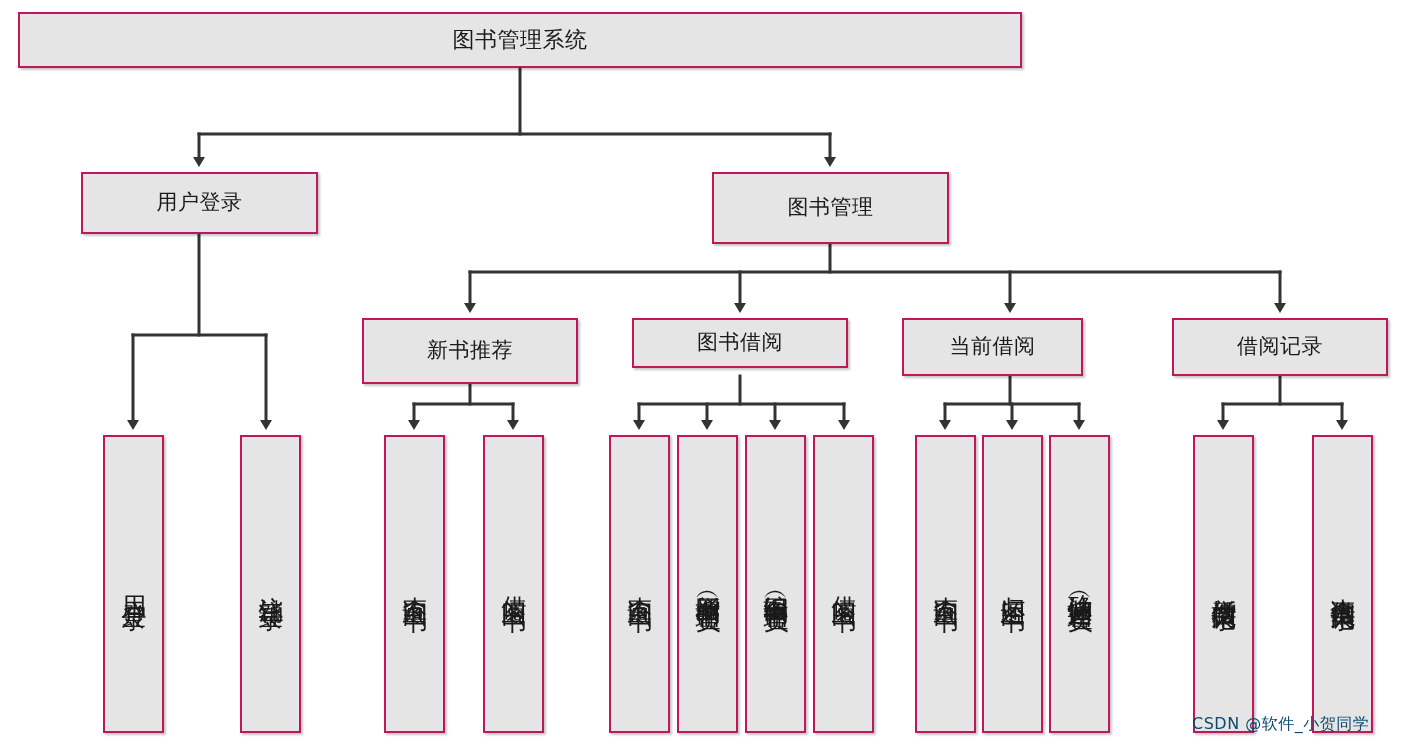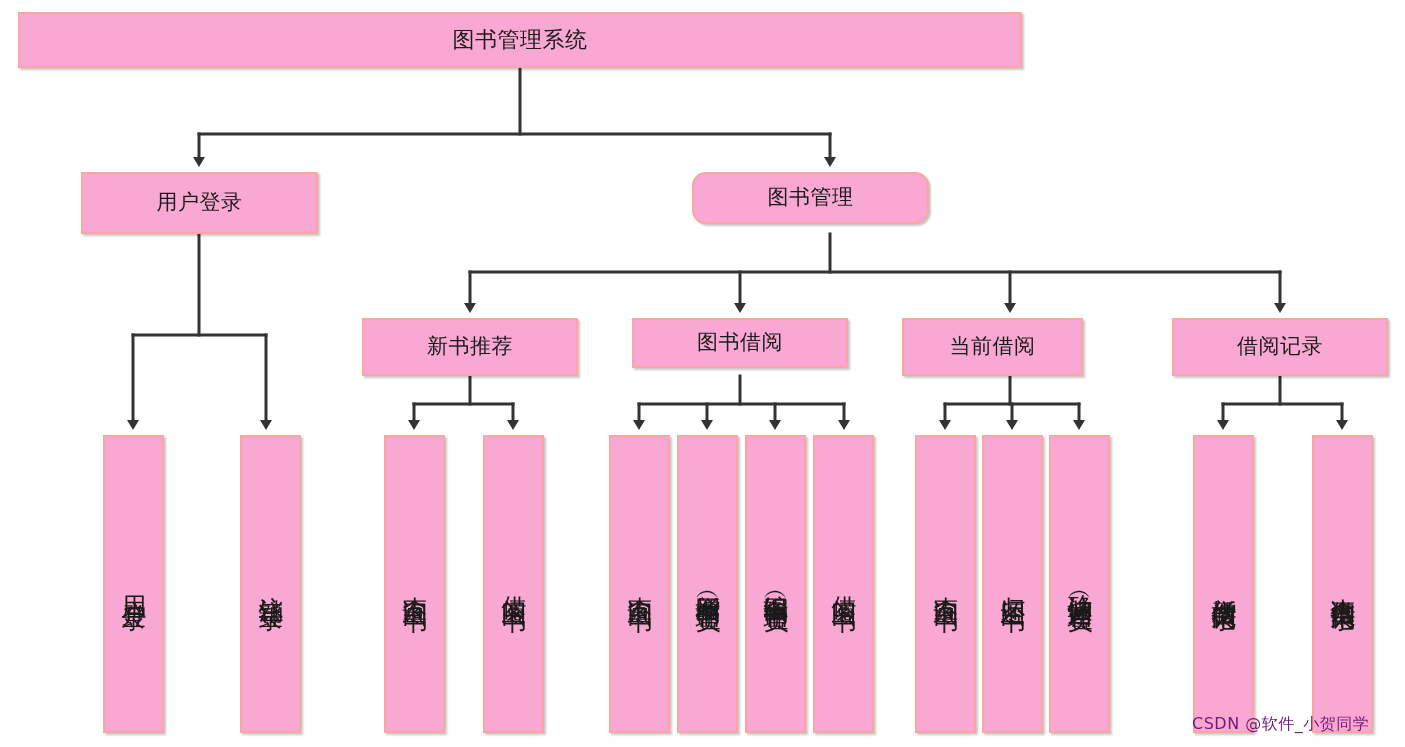--- a/index.html
+++ b/index.html
@@ -9,22 +9,22 @@
     font-family:"DejaVu Sans","Liberation Sans",sans-serif;
     overflow:hidden;
     position:relative;
   }
   #canvas{position:absolute;left:0;top:0;width:1405px;height:747px;}
   #svg-layer{position:absolute;left:0;top:0;width:1405px;height:747px;}
 
   .node{
     position:absolute;
     box-sizing:border-box;
-    background:#f9a8d4;
-    border:2px solid #fca5a5;
+    background:#e5e5e5;
+    border:2px solid #be185d;
     box-shadow:2px 2px 2px rgba(0,0,0,0.22);
     display:flex;
     align-items:center;
     justify-content:center;
     color:#1a1a1a;
   }
   .node .label{
     display:block;
     text-align:center;
     line-height:1.02;
@@ -56,21 +56,21 @@
   .v-node.tall .label{
     font-size:25px;
     letter-spacing:2px;
     max-height:294px;
   }
 
   #watermark{
     position:absolute;
     left:1192px;top:714px;
     font-size:16px;
-    color:#701a75;
+    color:#0c4a6e;
     letter-spacing:0.5px;
     white-space:nowrap;
     font-family:"DejaVu Sans","Liberation Sans",sans-serif;
   }
 </style>
 </head>
 <body>
 
 <div id="canvas">
 
@@ -126,25 +126,25 @@
     </g>
   </svg>
 
   <div class="node h-node root" style="left:18px;top:12px;width:1004px;height:56px;">
     <span class="label">图书管理系统</span>
   </div>
 
   <div class="node h-node" style="left:81px;top:172px;width:237px;height:62px;">
     <span class="label">用户登录</span>
   </div>
-  <div class="node h-node" style="left:692px;top:172px;width:237px;height:52px;border-radius:14px;">
+  <div class="node h-node" style="left:712px;top:172px;width:237px;height:72px;">
     <span class="label">图书管理</span>
   </div>
 
-  <div class="node h-node" style="left:362px;top:318px;width:216px;height:58px;">
+  <div class="node h-node" style="left:362px;top:318px;width:216px;height:66px;">
     <span class="label">新书推荐</span>
   </div>
   <div class="node h-node" style="left:632px;top:318px;width:216px;height:50px;">
     <span class="label">图书借阅</span>
   </div>
   <div class="node h-node" style="left:902px;top:318px;width:181px;height:58px;">
     <span class="label">当前借阅</span>
   </div>
   <div class="node h-node" style="left:1172px;top:318px;width:216px;height:58px;">
     <span class="label">借阅记录</span>

